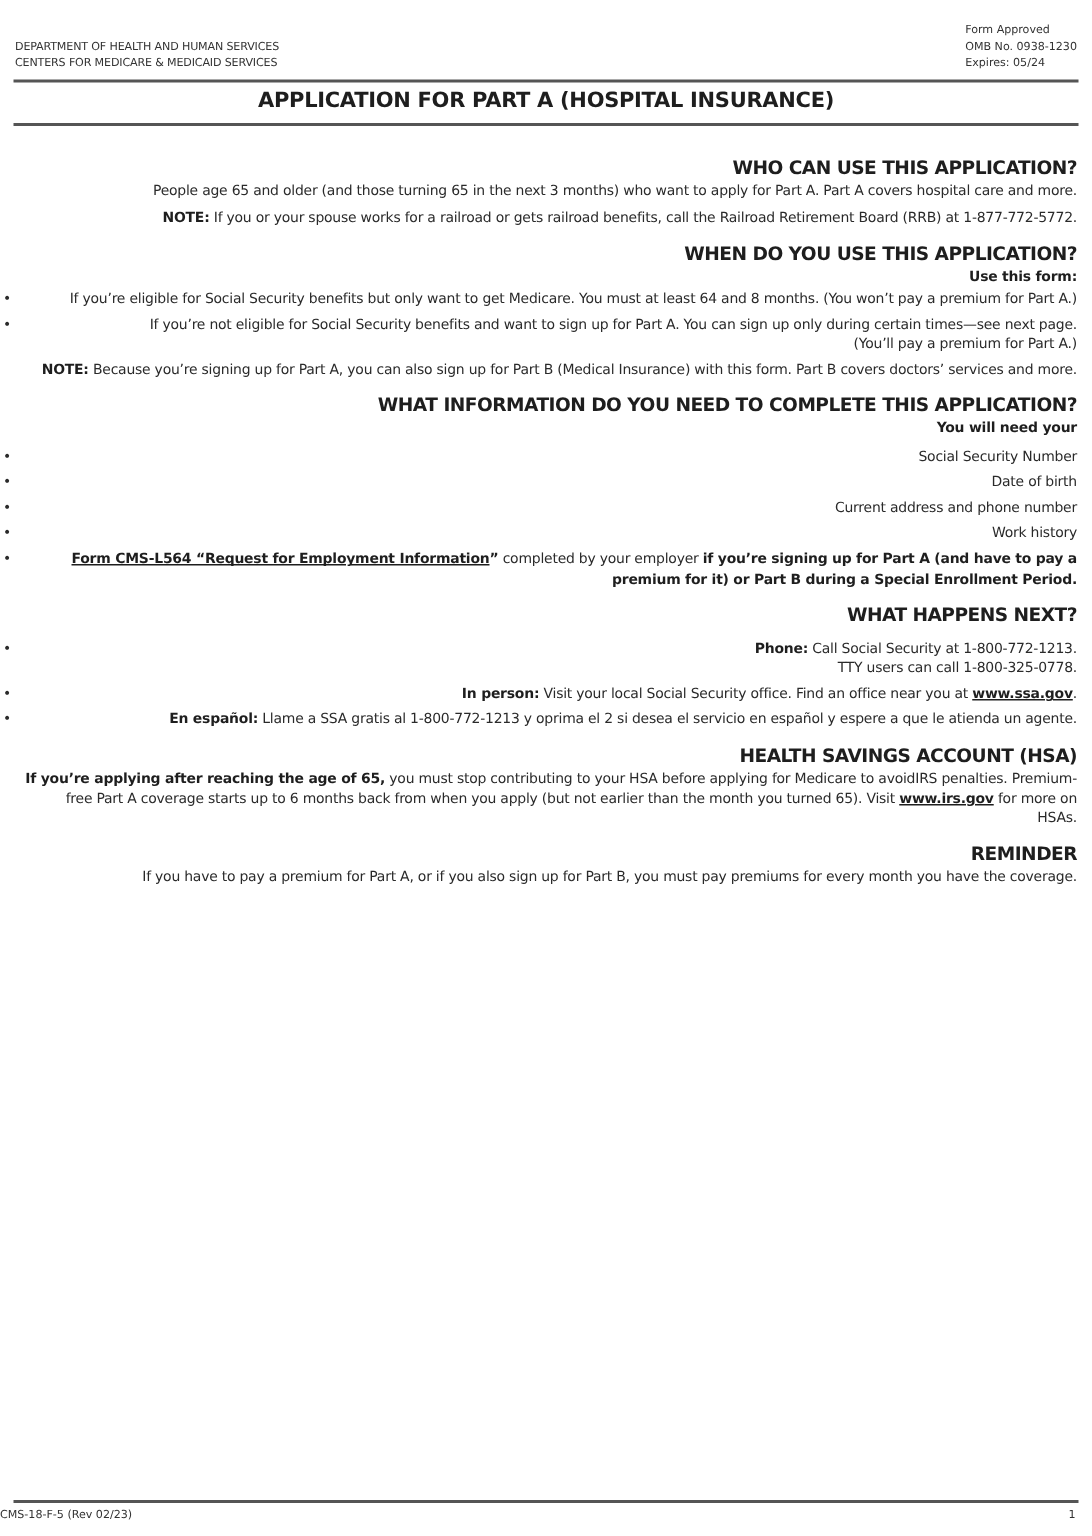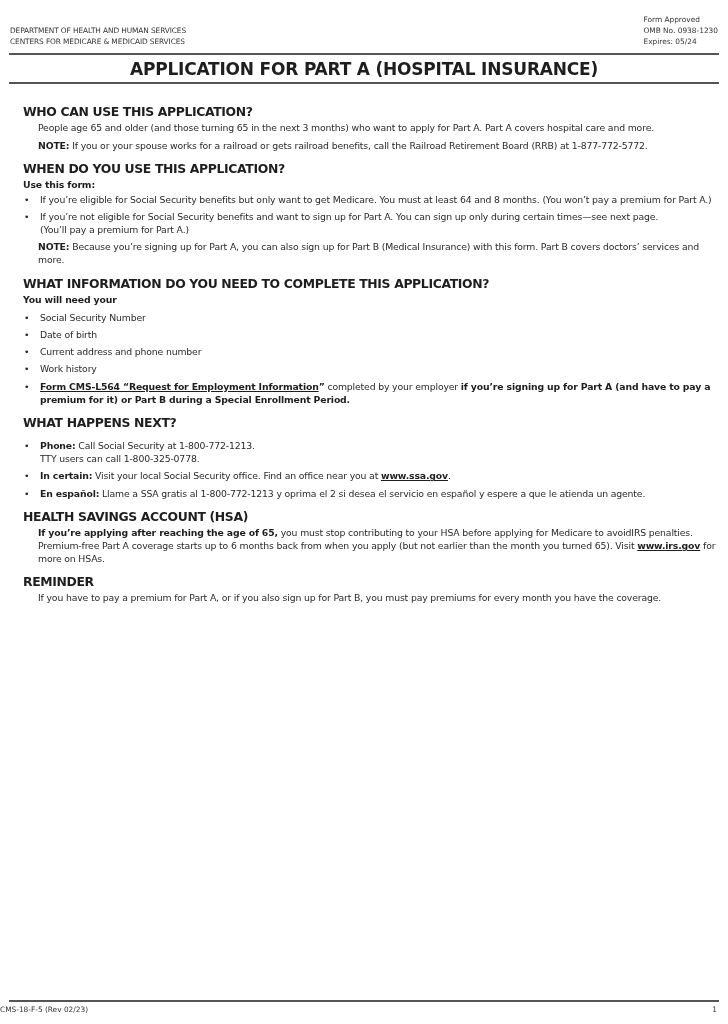--- a/index.html
+++ b/index.html
@@ -7,22 +7,22 @@
     width: 728px; height: 1024px; position: relative; overflow: hidden;
     font-family: "DejaVu Sans", sans-serif; color: #222222;
   }
   .page { position: absolute; left: 0; top: 0; width: 728px; height: 1024px; }
   .agency { position: absolute; left: 10px; top: 25px; font-size: 7.4px; line-height: 11px; letter-spacing: -0.1px; color: #333; }
   .omb { position: absolute; right: 10px; top: 14px; font-size: 7.4px; line-height: 11px; text-align: left; color: #333; }
   .rule { position: absolute; left: 9px; right: 9px; height: 2px; background: #555; }
   .rule.top { top: 53px; }
   .rule.title-bottom { top: 82px; }
   .rule.footer { top: 1000px; }
-  .doc-title { position: absolute; left: 0; right: 0; top: 59px; text-align: center; font-weight: bold; font-size: 17px; letter-spacing: -0.2px; color: #1e1e1e; }
-  .content { position: absolute; left: 23px; right: 10px; top: 104px; font-size: 9.3px; line-height: 13.2px; letter-spacing: -0.15px; color: #2a2a2a; }
+  .doc-title { position: absolute; left: 0; right: 0; top: 59px; text-align: center; font-weight: bold; font-size: 14px; letter-spacing: -0.2px; color: #1e1e1e; }
+  .content { position: absolute; left: 1px; right: 10px; top: 104px; font-size: 9.3px; line-height: 13.2px; letter-spacing: -0.15px; color: #2a2a2a; text-align: right; }
   h2 { margin: 0 0 2px 0; font-size: 12.4px; line-height: 15px; font-weight: bold; letter-spacing: -0.35px; color: #1e1e1e; }
   p { margin: 0 0 5px 15px; }
   .section { margin-bottom: 9px; }
   b { font-weight: bold; color: #1e1e1e; }
   .u { text-decoration: underline; font-weight: bold; color: #1e1e1e; }
   ul { list-style: none; margin: 0 0 3px 0; padding: 0; }
   li { position: relative; padding-left: 17px; margin-bottom: 4px; }
   li .bullet { position: absolute; left: 1px; top: 0; }
   .sublead { font-weight: bold; margin: 0 0 1px 0; color: #1e1e1e; }
   .footer-left { position: absolute; left: 0; top: 1005px; font-size: 7.4px; color: #333; }
@@ -106,21 +106,21 @@
 
     <div class="section">
       <ul>
         <li>
           <span class="bullet">•</span>
           <b>Phone:</b><span> Call Social Security at 1-800-772-1213.</span><br>
           <span>TTY users can call 1-800-325-0778.</span>
         </li>
         <li>
           <span class="bullet">•</span>
-          <b>In certain:</b><span> Visit your local Social Security office. Find an office near you at </span><span class="u">www.ssa.gov</span><span>.</span>
+          <b>In person:</b><span> Visit your local Social Security office. Find an office near you at </span><span class="u">www.ssa.gov</span><span>.</span>
         </li>
         <li>
           <span class="bullet">•</span>
           <b>En español:</b><span> Llame a SSA gratis al 1-800-772-1213 y oprima el 2 si desea el servicio en español y espere a que le atienda un agente.</span>
         </li>
       </ul>
     </div>
 
     <div class="section">
       <h2>HEALTH SAVINGS ACCOUNT (HSA)</h2>

